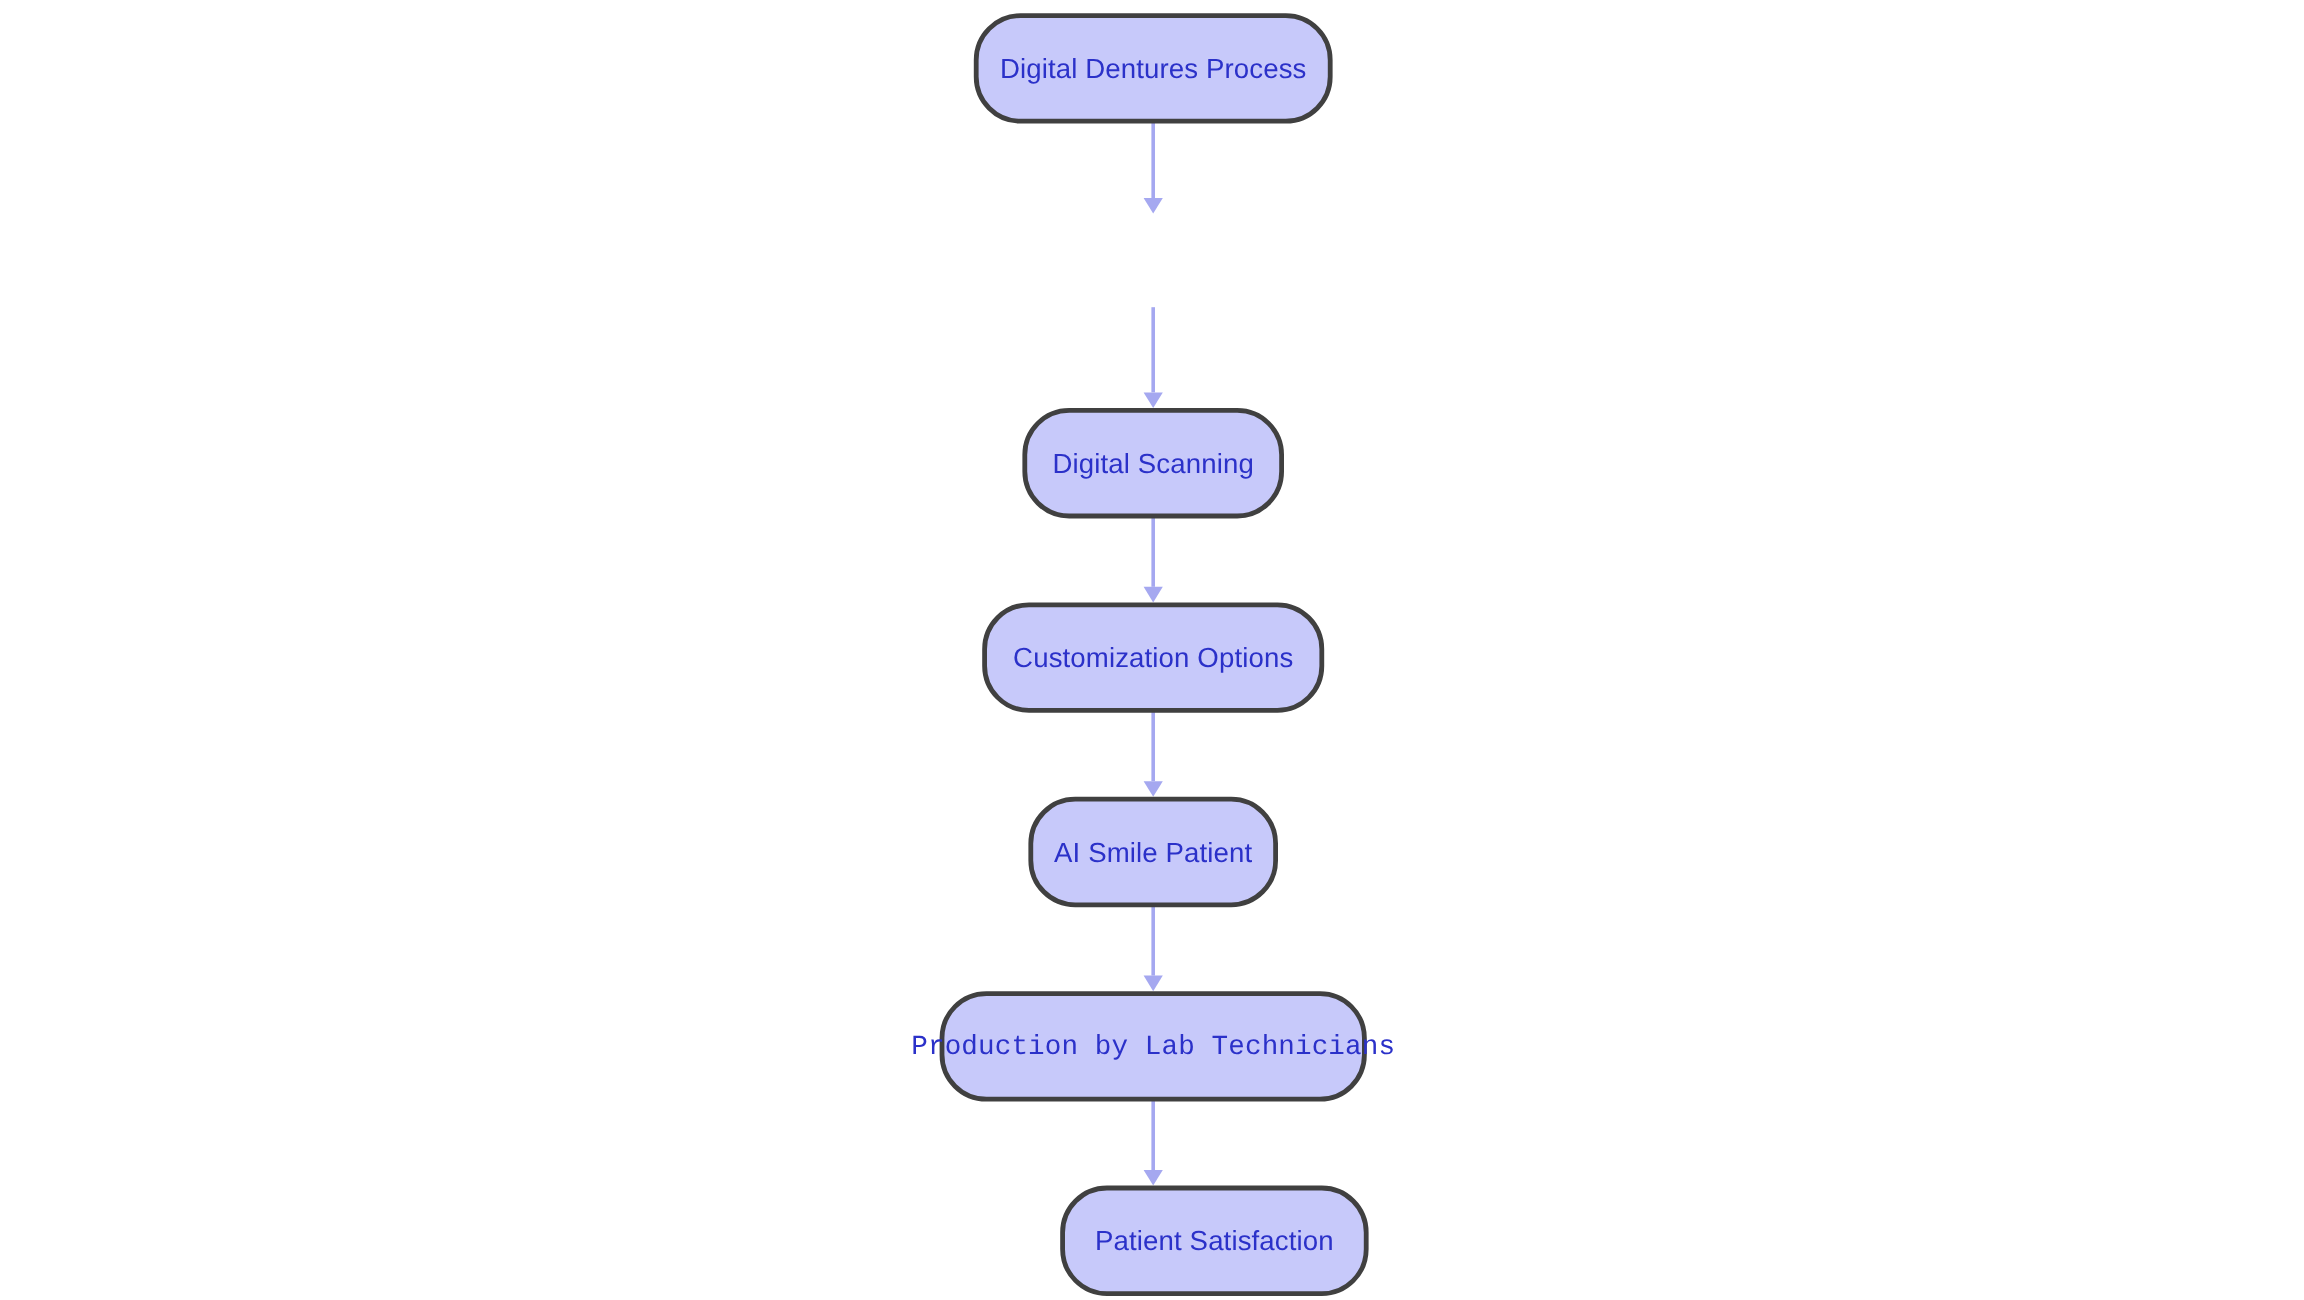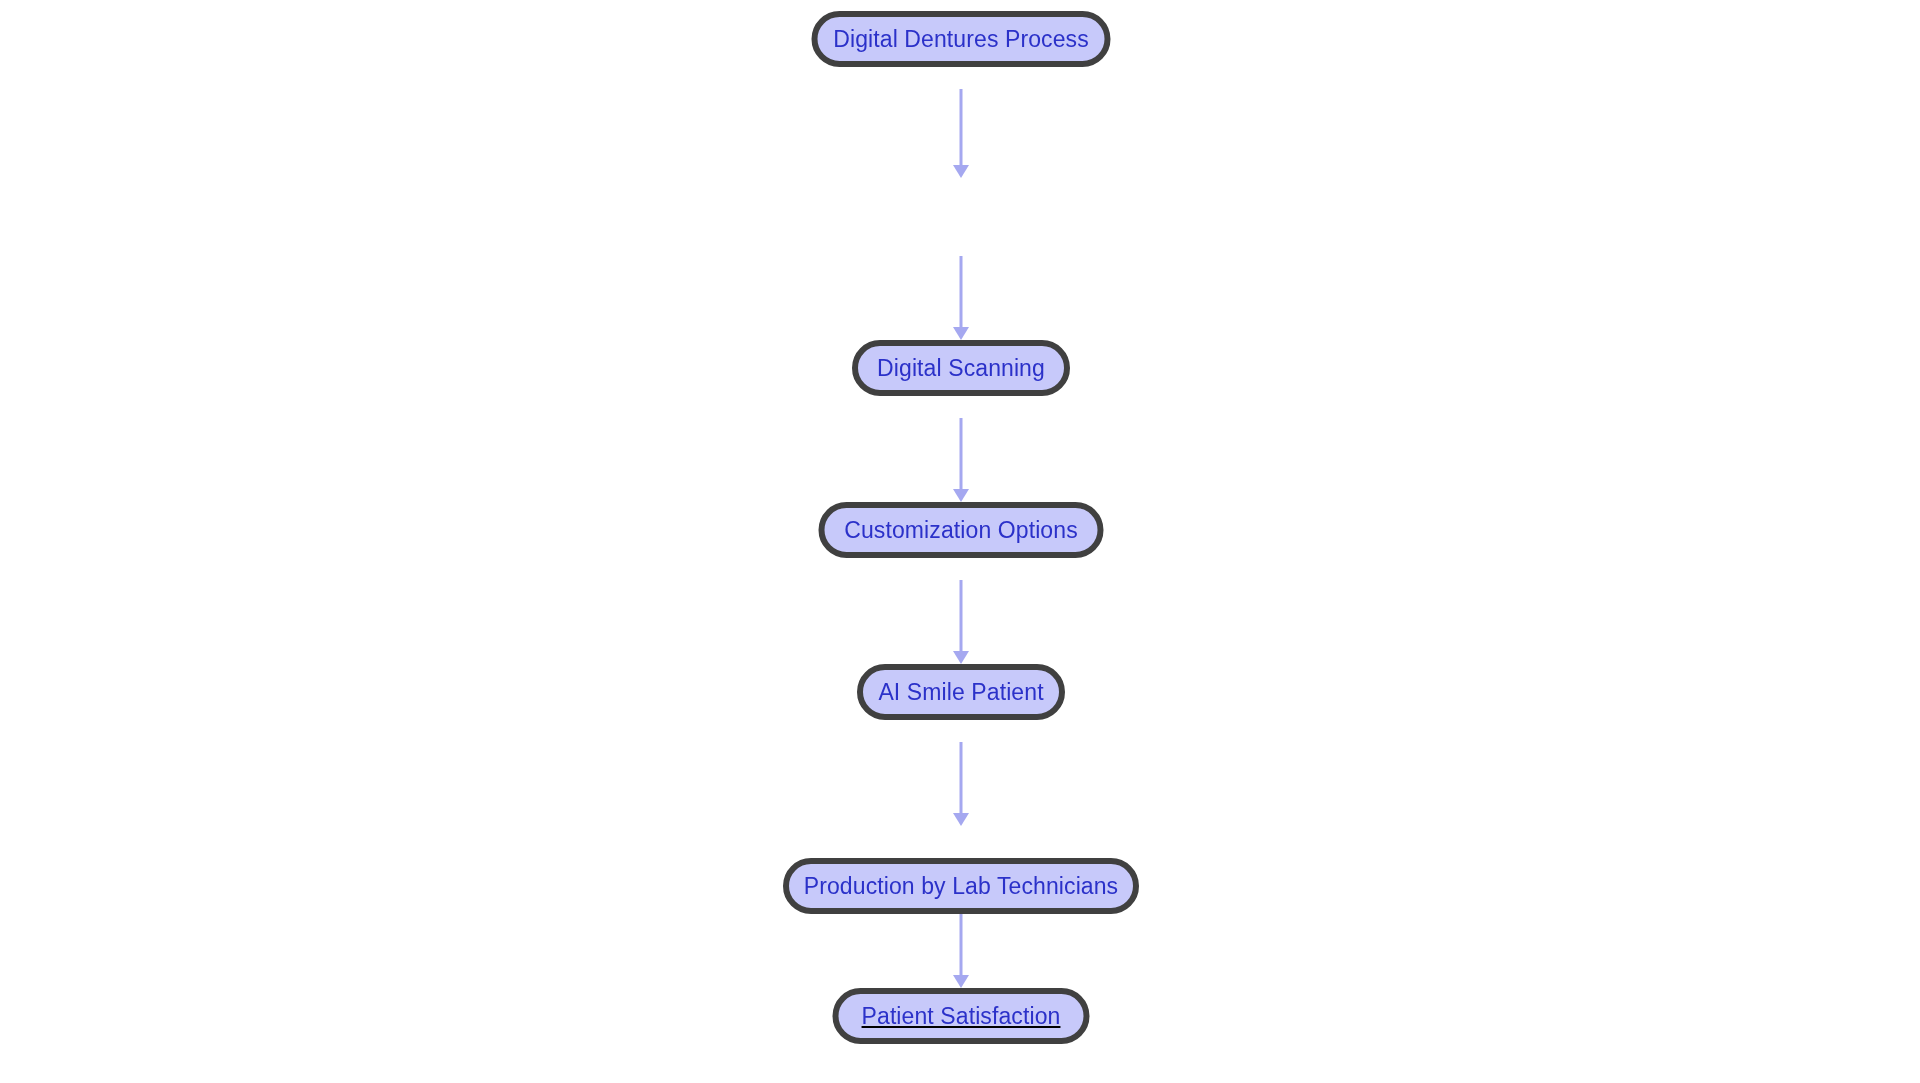--- a/index.html
+++ b/index.html
@@ -18,25 +18,25 @@
   #flowchart {
     position: relative;
     width: 1920px;
     height: 1083px;
     background: #ffffff;
   }
 
   
   .node {
     position: absolute;
-    height: 56px;
+    height: 92px;
     box-sizing: border-box;
     transform: translateX(-50%);
     background: #c7c9fa;
-    border: 6px solid #404040;
+    border: 4px solid #404040;
     border-radius: 39px;
     display: flex;
     align-items: center;
     justify-content: center;
     padding: 0 24px;
     user-select: none;
   }
 
   .node-label {
     color: #2b31c9;
@@ -118,21 +118,21 @@
   </div>
 
   <div class="node" style="left:961px; top:502px; width:285px;">
     <span class="node-label">Customization Options</span>
   </div>
 
   <div class="node" style="left:961px; top:664px; width:208px;">
     <span class="node-label">AI Smile Patient</span>
   </div>
 
-  <div class="node" style="left:961px; top:858px; width:356px;">
+  <div class="node" style="left:961px; top:826px; width:356px;font-family:Liberation Mono, monospace;">
     <span class="node-label">Production by Lab Technicians</span>
   </div>
 
-  <div class="node" style="left:961px; top:988px; width:257px;text-decoration:underline;">
+  <div class="node" style="left:1012px; top:988px; width:257px;">
     <span class="node-label">Patient Satisfaction</span>
   </div>
 
 </div>
 
 </body></html>

